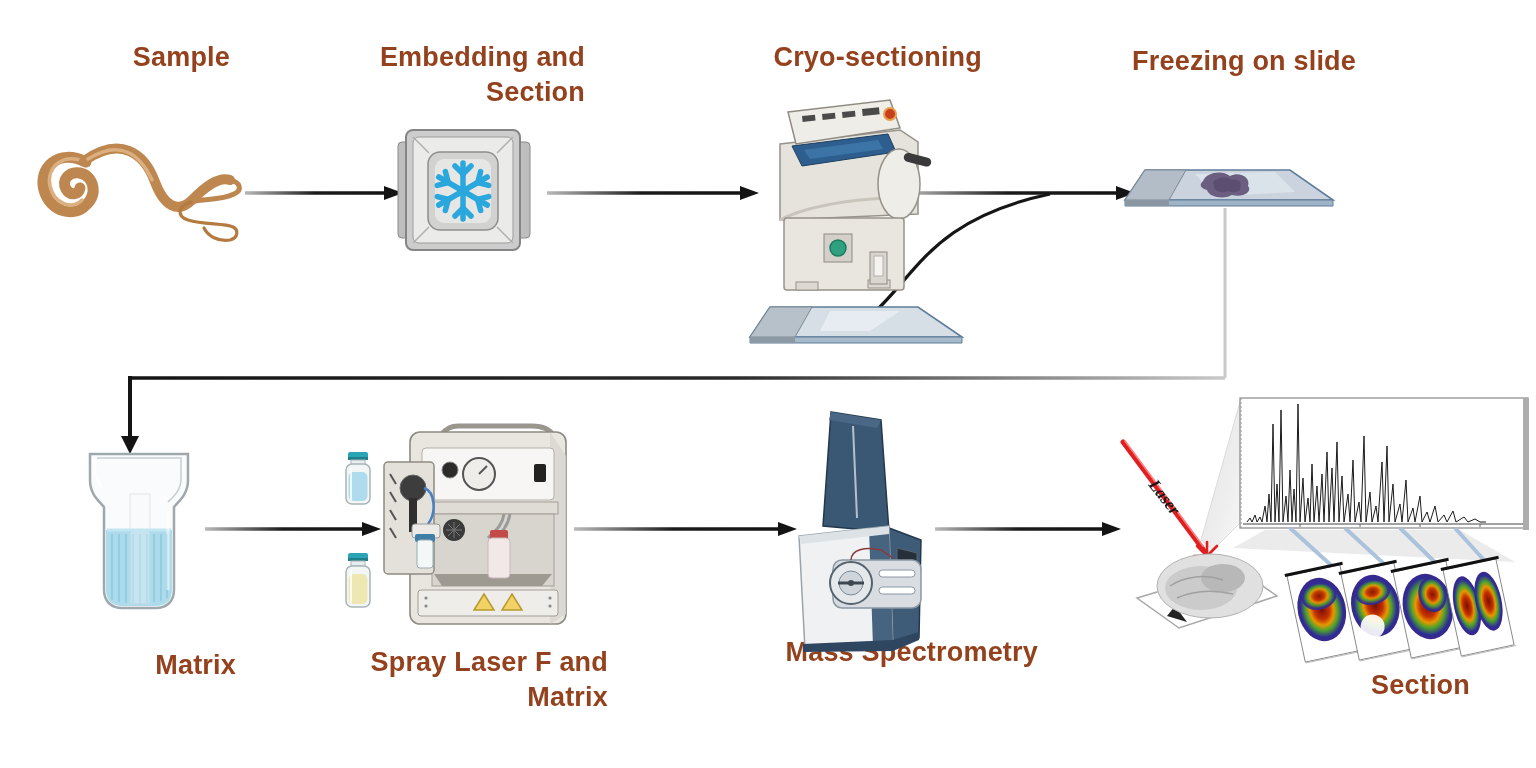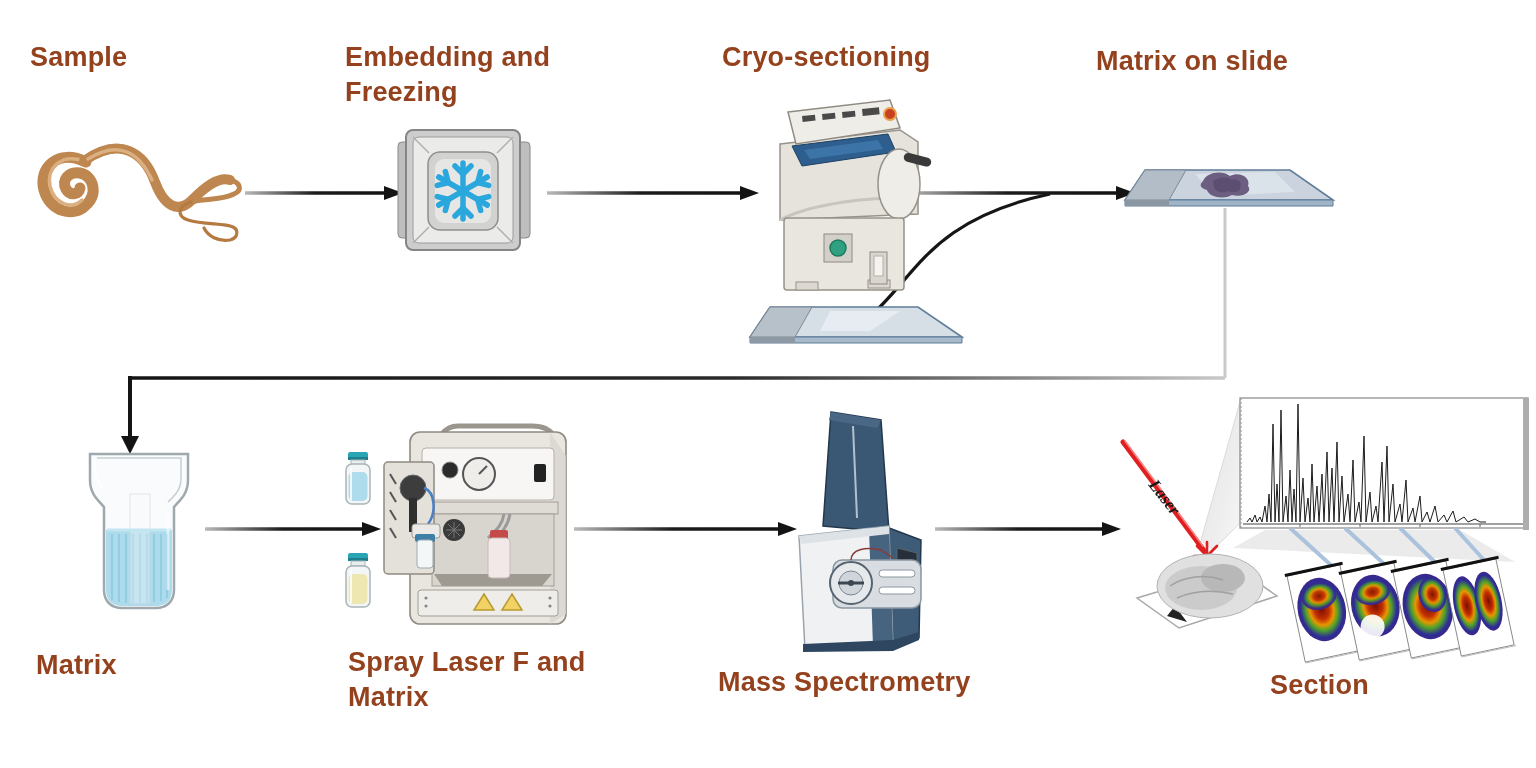--- a/index.html
+++ b/index.html
@@ -4,34 +4,34 @@
 <style>
   html,body{margin:0;padding:0;}
   body{
     width:1536px;height:768px;position:relative;overflow:hidden;
     background:#ffffff;font-family:"Liberation Sans",sans-serif;
   }
   .abs{position:absolute;}
   .step-label{
     position:absolute;
     font-weight:700;font-size:27px;line-height:1.28;
-    color:#94411D;text-align:left;letter-spacing:0.2px;
+    color:#94411D;text-align:right;letter-spacing:0.2px;
   }
   svg{display:block;overflow:visible;}
 </style>
 </head>
 <body>
 
 <div class="step-label" style="left:30px;top:40px;width:200px;">Sample</div>
-<div class="step-label" style="left:345px;top:40px;width:240px;">Embedding and Freezing</div>
+<div class="step-label" style="left:345px;top:40px;width:240px;">Embedding and Section</div>
 <div class="step-label" style="left:722px;top:40px;width:260px;">Cryo-sectioning</div>
-<div class="step-label" style="left:1096px;top:44px;width:260px;">Matrix on slide</div>
+<div class="step-label" style="left:1096px;top:44px;width:260px;">Freezing on slide</div>
 <div class="step-label" style="left:36px;top:648px;width:200px;">Matrix</div>
 <div class="step-label" style="left:348px;top:645px;width:260px;">Spray Laser F and Matrix</div>
-<div class="step-label" style="left:718px;top:665px;width:320px;">Mass Spectrometry</div>
+<div class="step-label" style="left:718px;top:635px;width:320px;">Mass Spectrometry</div>
 <div class="step-label" style="left:1270px;top:668px;width:200px;">Section</div>
 
 <svg class="abs" style="left:243px;top:186px;" width="160" height="14">
   <defs>
       <linearGradient id="g1" gradientUnits="userSpaceOnUse" x1="0" x2="160">
         <stop offset="0" stop-color="#bdbdbd"></stop>
         <stop offset="0.45" stop-color="#1b1b1b"></stop>
         <stop offset="1" stop-color="#111"></stop>
       </linearGradient>
     </defs>

